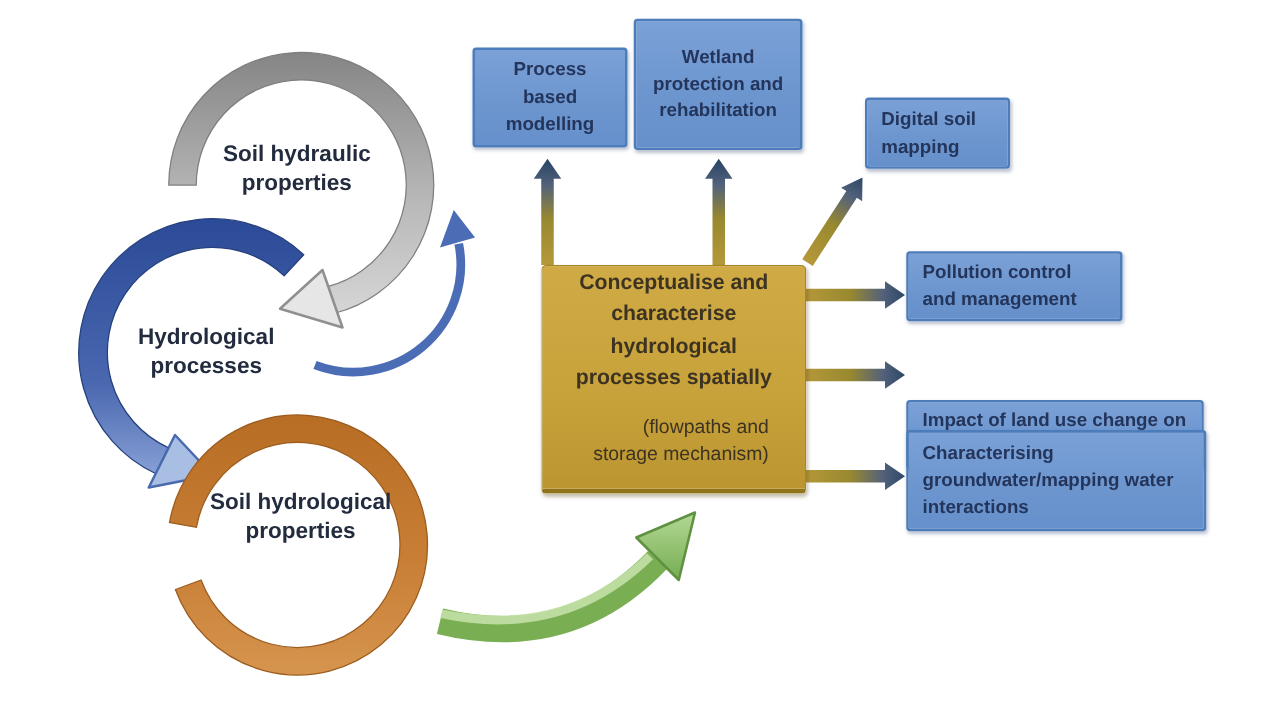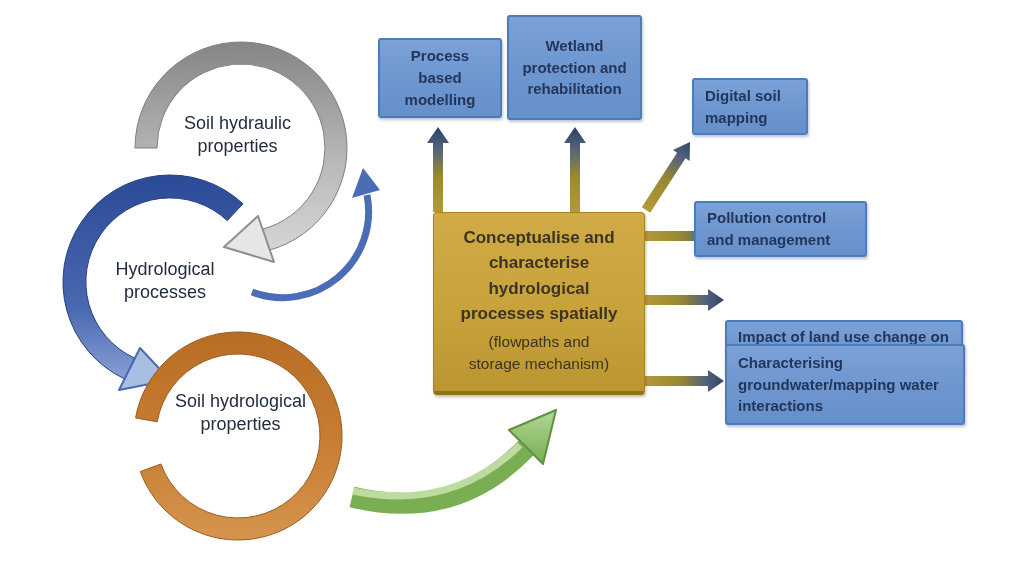--- a/index.html
+++ b/index.html
@@ -18,38 +18,38 @@
     box-shadow:1px 2px 3px rgba(60,80,120,.35);
   }
   .obox .txt{display:block;}
   .obox.centered{text-align:center;}
   .obox.leftal{justify-content:flex-start;text-align:left;padding:6px 11px;}
   #box-top-1{left:378px;top:38px;width:124px;height:80px;}
   #box-top-1 .txt{width:82px;margin:0 auto;}
   #box-top-2{left:507px;top:15px;width:135px;height:105px;}
   #box-top-2 .txt{width:106px;margin:0 auto;}
   #box-top-3{left:682px;top:78px;width:116px;height:57px;margin-left:10px;}
-  #box-right-1{left:694px;top:201px;width:173px;height:56px;}
+  #box-right-1{left:725px;top:201px;width:173px;height:56px;}
   #box-right-2{left:725px;top:272px;width:238px;height:55px;margin-top:48px;}
   #box-right-3{left:725px;top:344px;width:240px;height:81px;}
   
   .cbox{
     position:absolute;left:433px;top:212px;width:212px;height:183px;box-sizing:border-box;
     background:linear-gradient(180deg,#d0aa45 0%,#c7a139 60%,#bb9530 100%);
     border:1px solid #a8861f;border-bottom:4px solid #8f7318;border-radius:4px;
     color:#3c3322;text-align:center;
     display:flex;flex-direction:column;align-items:center;justify-content:center;
     box-shadow:1px 2px 3px rgba(90,70,20,.35);
   }
   .cbox .title{font-weight:bold;font-size:17px;line-height:1.5;width:176px;margin:0 auto;}
-  .cbox .subtitle{font-weight:normal;font-size:15.5px;line-height:1.45;width:152px;margin:4px auto;}
+  .cbox .subtitle{font-weight:normal;font-size:15.5px;line-height:1.45;width:152px;margin:16px auto;text-align:right;}
   
   .clabel{
     position:absolute;text-align:center;color:#232c3e;
-    font-weight:normal;font-size:18px;line-height:1.25;
+    font-weight:bold;font-size:18px;line-height:1.25;
   }
   #lbl-hydraulic{left:155px;top:112px;width:165px;}
   #lbl-hydro{left:85px;top:258px;width:160px;}
   #lbl-morph{left:163px;top:390px;width:155px;}
   #lbl-mapping{left:388px;top:514px;width:158px;}
 </style>
 </head>
 <body>
 
 <div class="stage">

